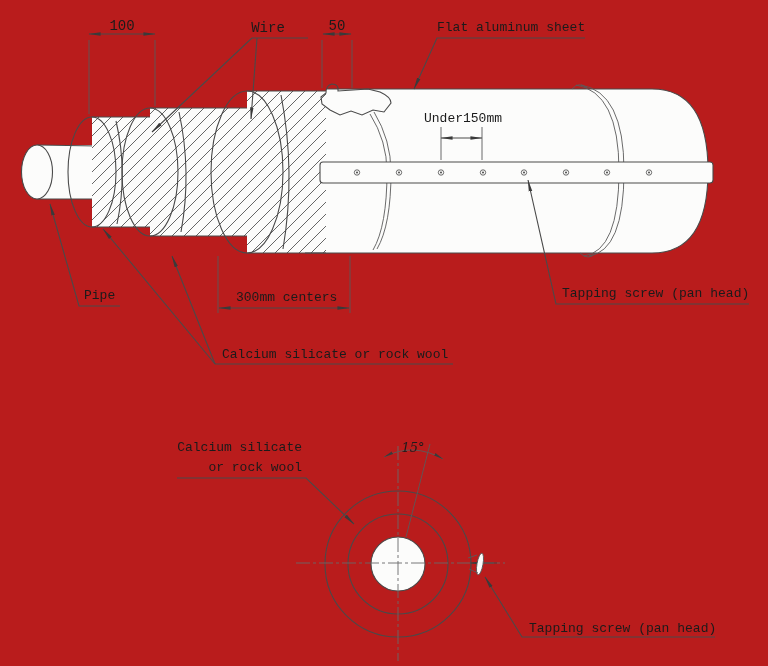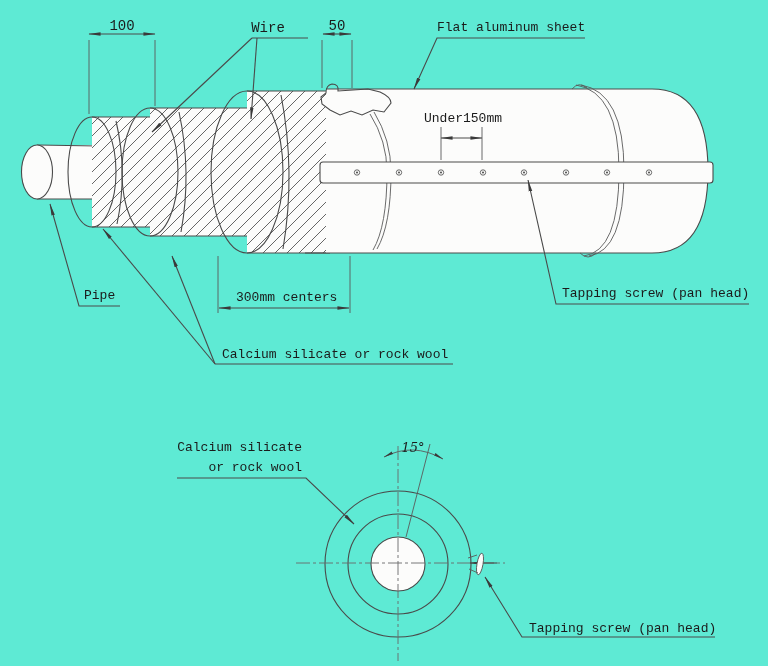--- a/index.html
+++ b/index.html
@@ -1,17 +1,17 @@
 <!DOCTYPE html>
 <html><head>
 <meta charset="utf-8">
 <style>
   html,body{margin:0;padding:0;}
   body{background:#e8e8e8;font-family:"Liberation Mono",monospace;}
-  .page{position:relative;width:768px;height:666px;background:#5eead4;overflow:hidden;}
+  .page{position:relative;width:768px;height:666px;background:#b91c1c;overflow:hidden;}
   svg{display:block;}
   text{fill:#1b1b1b;font-family:"Liberation Mono",monospace;}
   .lbl{font-size:13px;letter-spacing:0px;}
   .dim{font-size:14px;}
   .ang{font-family:"DejaVu Serif",serif;font-style:italic;font-size:13px;}
   .ln{stroke:#4a4a4a;stroke-width:1.1;fill:none;}
   .thin{stroke:#5a5a5a;stroke-width:0.9;fill:none;}
   .cl{stroke:#6a6a6a;stroke-width:0.9;fill:none;stroke-dasharray:14 3 3 3;}
   .wfill{fill:#fcfcfb;}
 </style>

